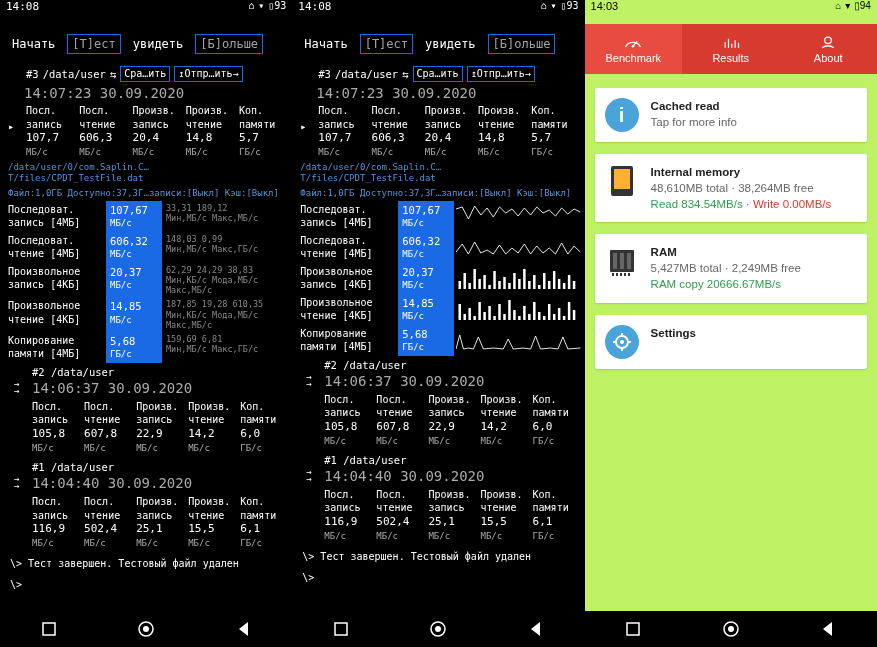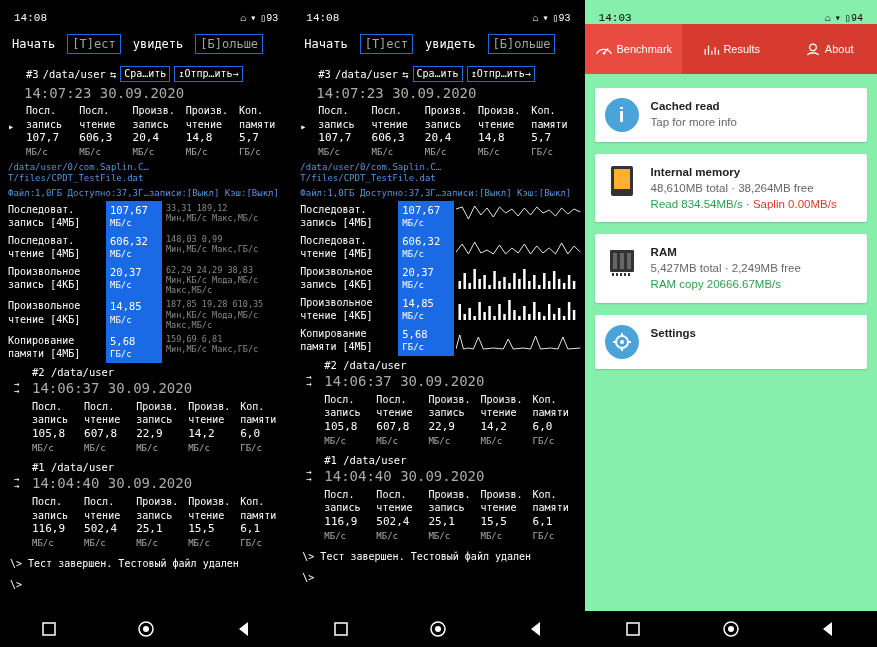--- a/index.html
+++ b/index.html
@@ -1,22 +1,22 @@
 <!DOCTYPE html>
 <html><head>
 <meta charset="utf-8">
 <style>
   * { margin: 0; padding: 0; box-sizing: border-box; }
   body { background: #fff; font-family: monospace; display: flex; width: 877px; height: 647px; overflow: hidden; }
   .phone { position: relative; width: 292.3px; height: 647px; display: flex; flex-direction: column; }
   .phone.a { background: #000; }
   .phone.b { background: #000; }
-  .phone.c { background: #86efac; font-family: sans-serif; }
-
-  .status-bar { height: 24px; display: flex; align-items: flex-end; justify-content: space-between; padding: 0 14px; font-size: 11px; color: #fff; font-family: Liberation Mono, monospace; }
+  .phone.c { background: #bef264; font-family: sans-serif; }
+
+  .status-bar { height: 24px; display: flex; align-items: flex-start; justify-content: space-between; padding: 0 6px; font-size: 11px; color: #fff; }
   .phone.c .status-bar { color: #000; }
   .status-icons { display: flex; gap: 4px; align-items: center; font-size: 10px; }
 
   .menu-row { height: 40px; display: flex; align-items: center; gap: 6px; padding: 0 6px; color: #fff; font-size: 12px; }
   .menu-btn { padding: 2px 6px; }
   .menu-box { border: 1.5px solid #1b6ae5; color: #a3a3a3; padding: 2px 4px; }
 
   .content { flex: 1; overflow: hidden; color: #fff; font-size: 10.5px; line-height: 1.35; padding: 0 4px; }
 
   .hdr-line { display: flex; gap: 4px; align-items: center; padding: 2px 22px; }
@@ -47,21 +47,21 @@
   .arrow-dual { position: absolute; left: 10px; top: 18px; font-size: 9px; color: #fff; line-height: 0.8; }
 
   .terminal-line { padding: 4px 6px; font-size: 10px; color: #fff; }
 
   .nav-bar { height: 36px; display: flex; align-items: center; justify-content: space-around; background: #000; color: #fff; }
   .phone.c .nav-bar { background: #000; color: #fff; }
   .nav-btn { width: 20px; height: 20px; }
 
   
   .tabs { height: 50px; display: flex; background: #d73a2e; color: #fff; }
-  .tab { flex: 1; display: flex; align-items: center; justify-content: center; font-size: 11px; gap: 2px; }
+  .tab { flex: 1; display: flex; flex-direction: column; align-items: center; justify-content: center; font-size: 11px; gap: 2px; }
   .tab.active { background: #e84c40; }
   .tab svg { width: 20px; height: 16px; }
 
   .c-body { flex: 1; padding: 14px 10px; color: #333; }
   .c-title { font-size: 14px; margin-bottom: 14px; color: #555; }
   .card { background: #fff; border-radius: 2px; box-shadow: 0 1px 2px rgba(0,0,0,.15); padding: 10px; display: flex; gap: 12px; margin-bottom: 12px; align-items: flex-start; }
   .card-icon { width: 34px; height: 34px; flex-shrink: 0; display: flex; align-items: center; justify-content: center; }
   .card-icon.round { border-radius: 50%; }
   .card-text { flex: 1; font-size: 11.5px; line-height: 1.4; }
   .card-text .t1 { font-weight: 600; color: #222; }
@@ -593,21 +593,21 @@
               <rect x="9" y="28" width="2" height="3"></rect>
               <rect x="13" y="28" width="2" height="3"></rect>
               <rect x="17" y="28" width="2" height="3"></rect>
               <rect x="21" y="28" width="2" height="3"></rect>
             </g>
           </svg>
       </div>
       <div class="card-text">
         <div class="t1">Internal memory</div>
         <div class="t2">48,610MB total · 38,264MB free</div>
-        <div><span class="g">Read 834.54MB/s</span><span class="t2"> · </span><span class="rd">Saplin 0.00MB/s</span></div>
+        <div><span class="g">Read 834.54MB/s</span><span class="t2"> · </span><span class="rd">Write 0.00MB/s</span></div>
       </div>
     </div>
 
     <div class="card">
       <div class="card-icon">
         <svg width="30" height="34" viewBox="0 0 30 34">
             <rect x="3" y="6" width="24" height="22" rx="1" fill="#333"></rect>
             <g fill="#666">
               <rect x="6" y="9" width="4" height="16"></rect>
               <rect x="13" y="9" width="4" height="16"></rect>

